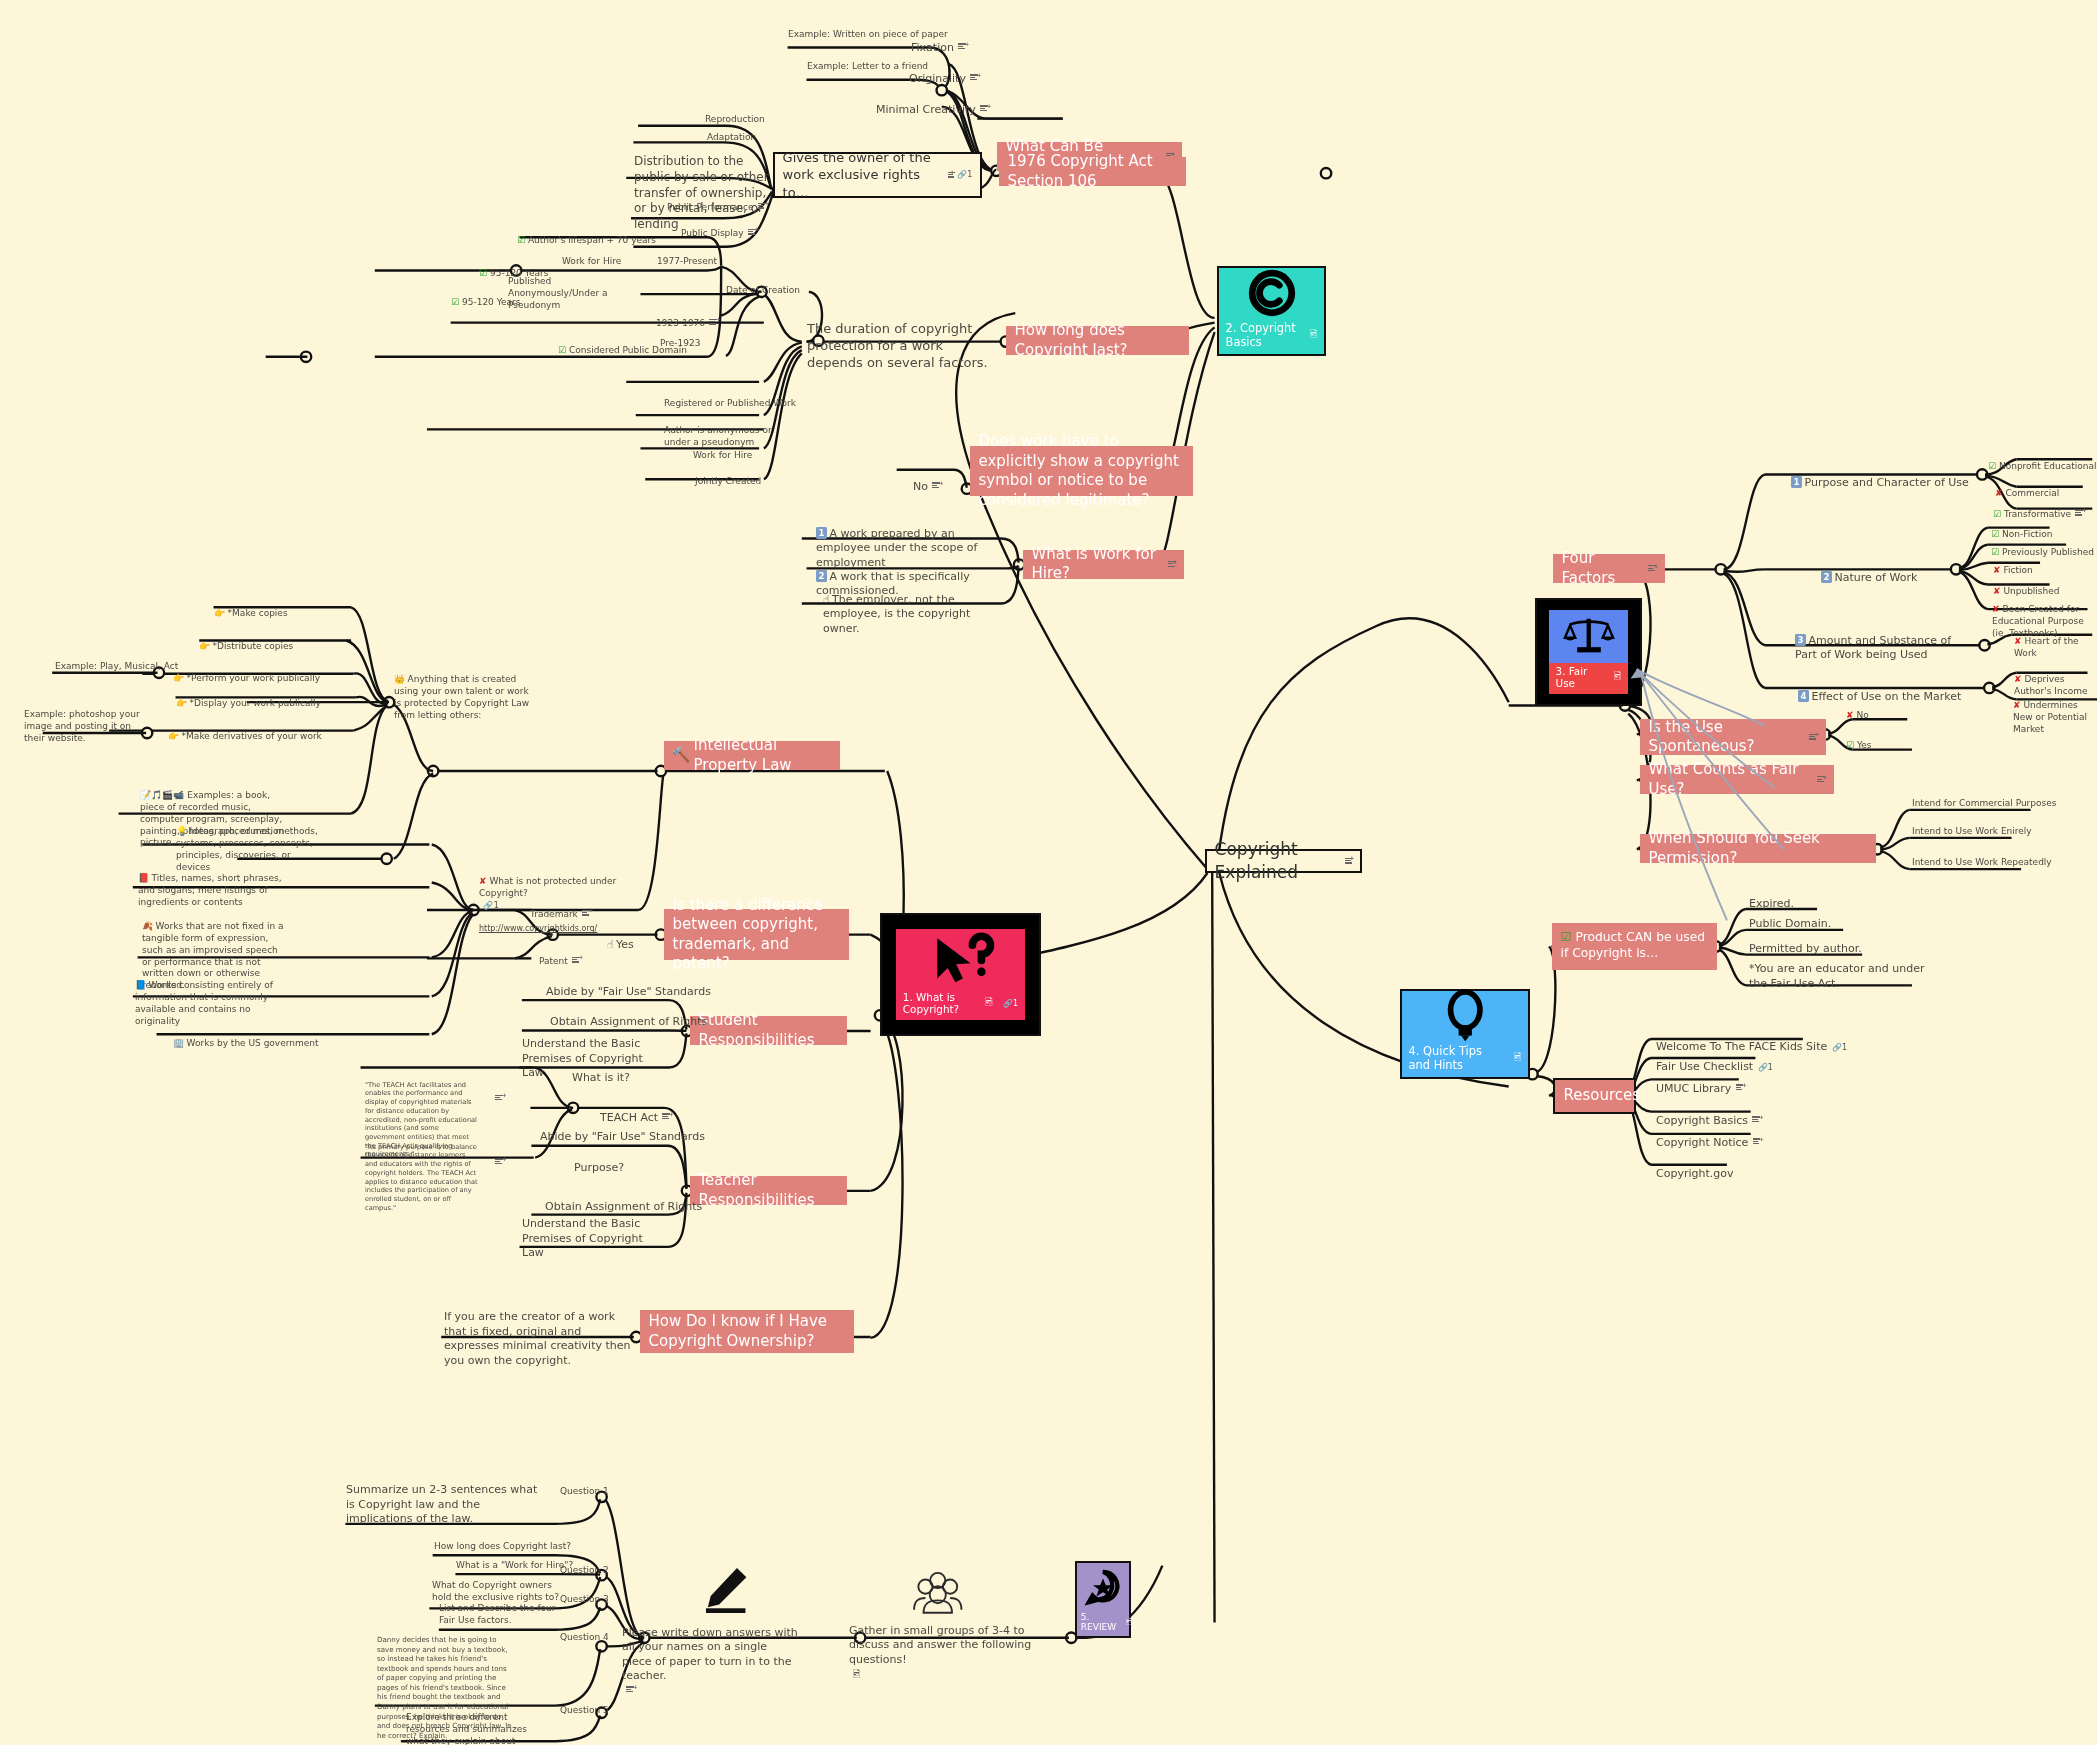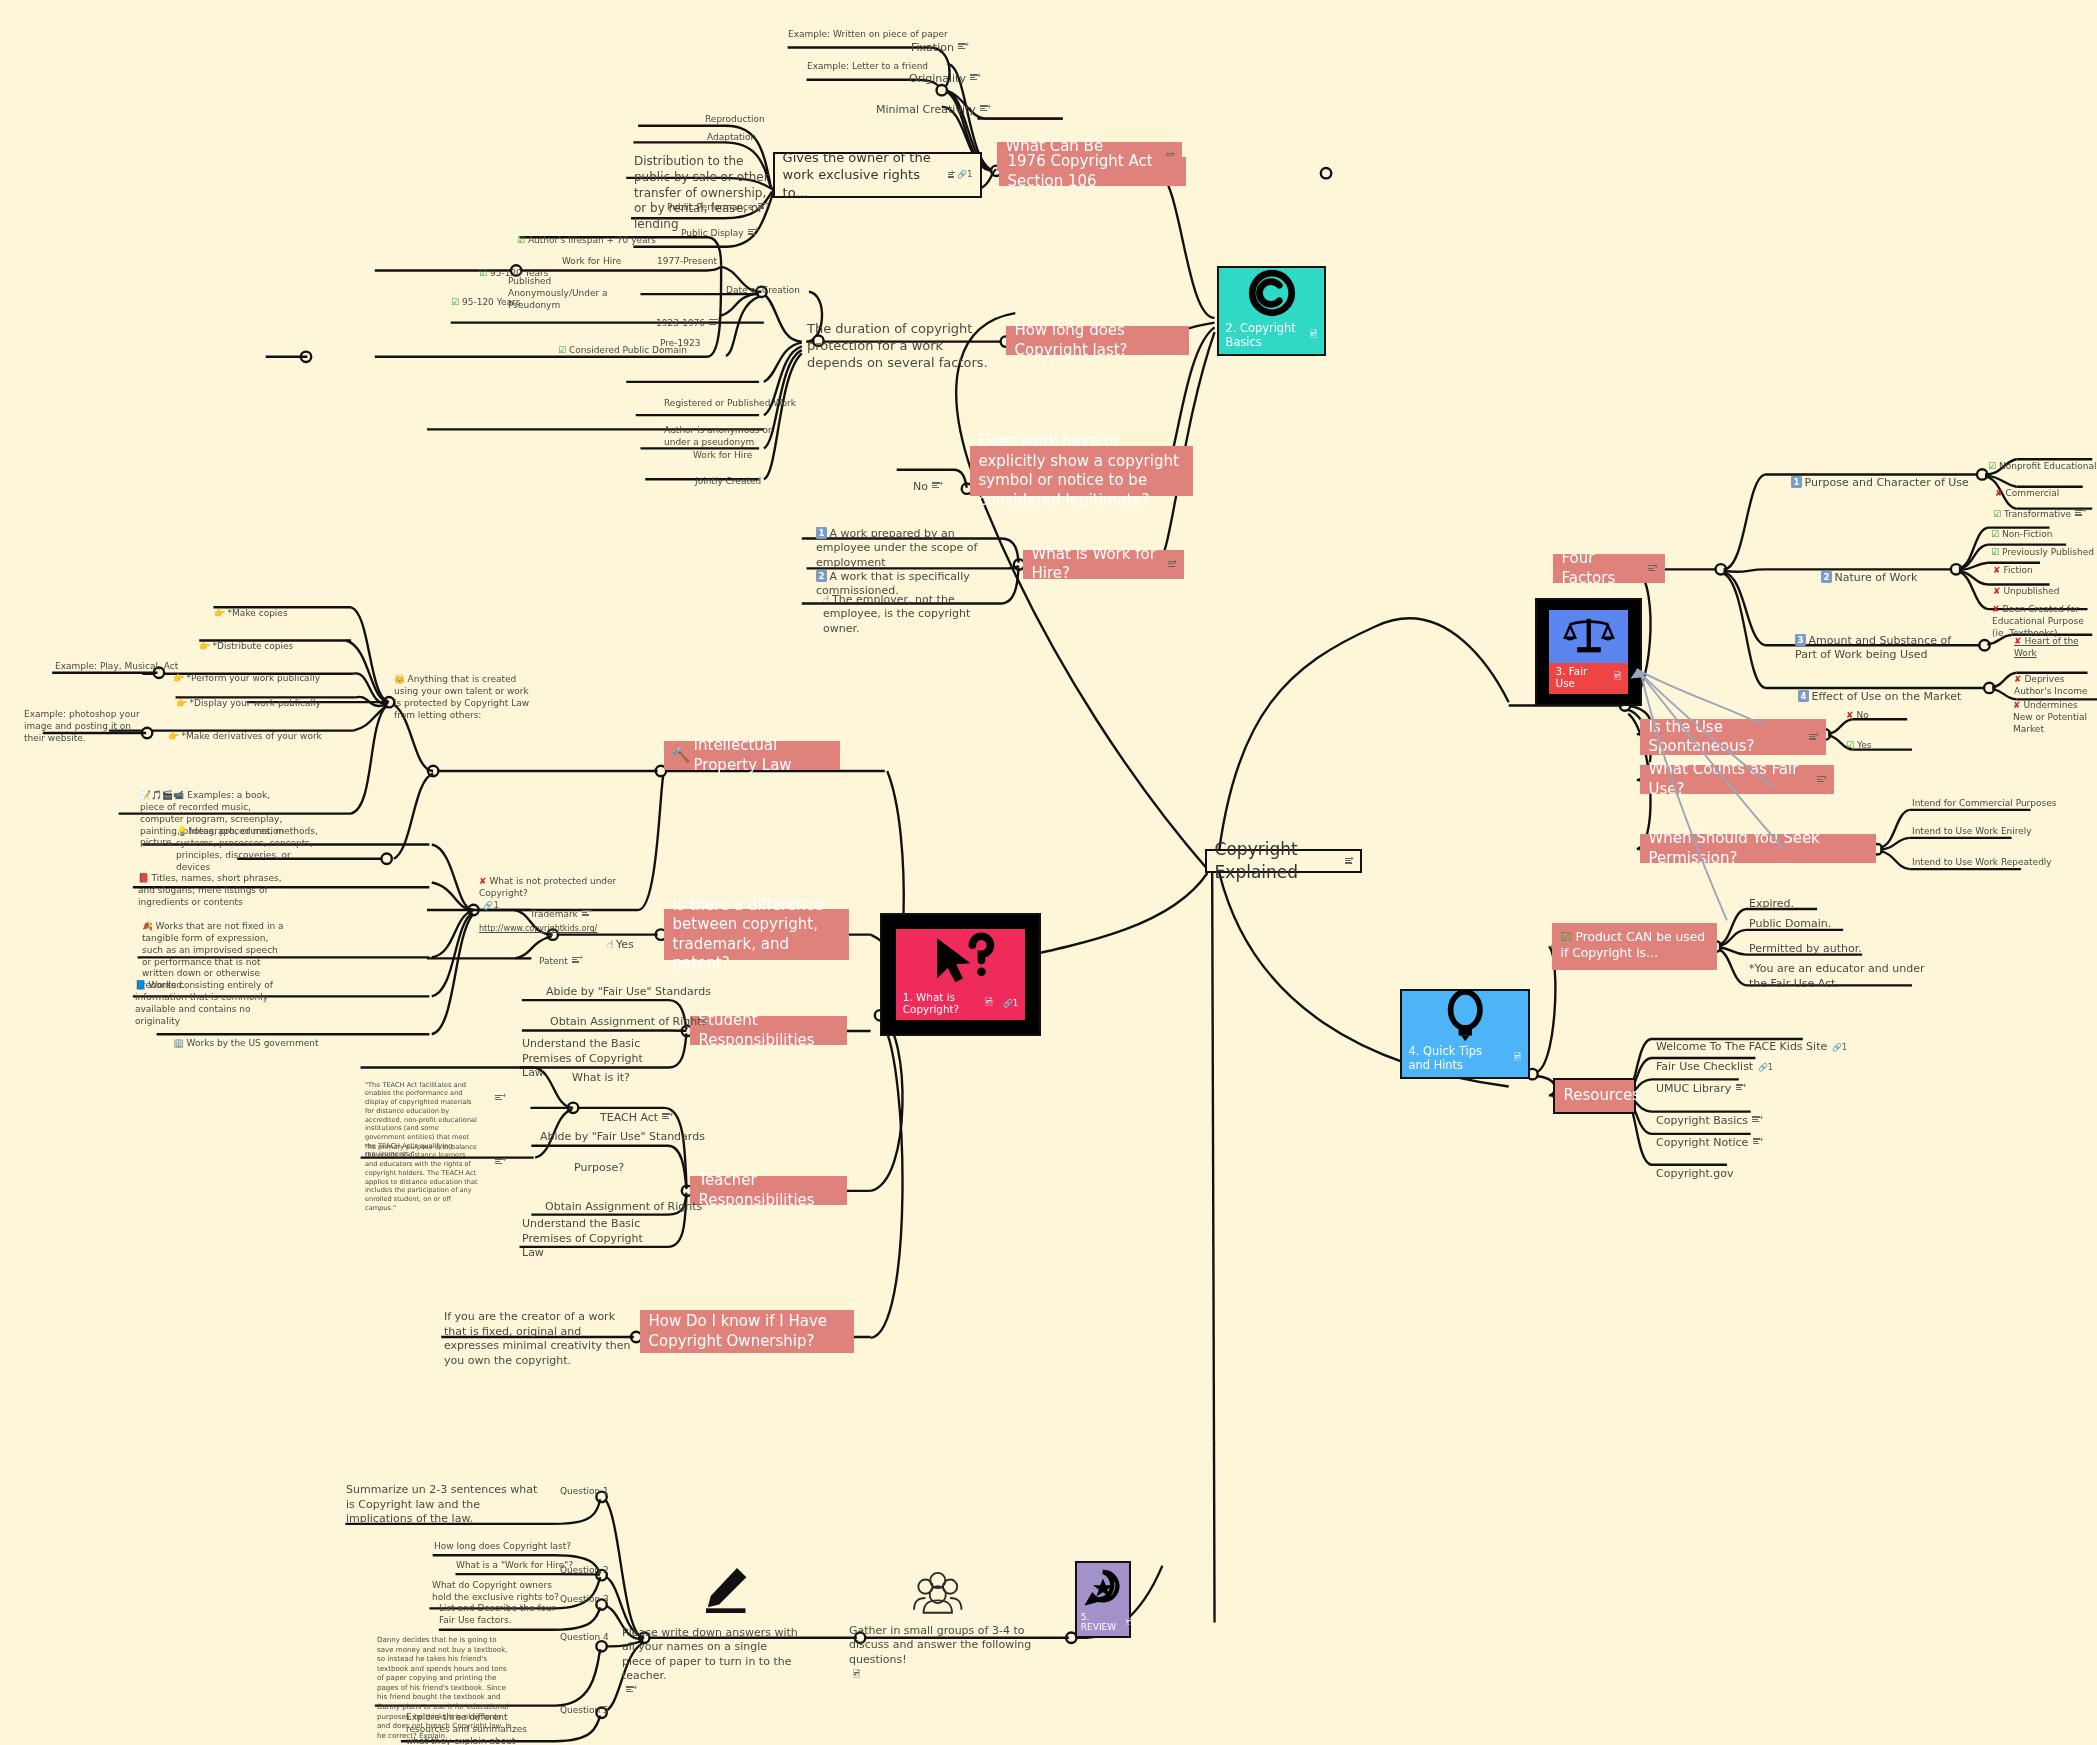--- a/index.html
+++ b/index.html
@@ -709,21 +709,21 @@
 </div>
 <div class="leaf sm" style="left:1993px; top:553px;">
   <span class="xmk">✘</span> <span>Fiction</span>
 </div>
 <div class="leaf sm" style="left:1993px; top:574px;">
   <span class="xmk">✘</span> <span>Unpublished</span>
 </div>
 <div class="leaf sm" style="left:1992px; top:592px; width:107px;">
   <span class="xmk">✘</span> <span>Been Created for Educational Purpose (ie. Textbooks)</span>
 </div>
-<div class="leaf sm" style="left:2014px; top:624px;text-decoration:underline;">
+<div class="leaf sm" style="left:2014px; top:624px;">
   <span class="xmk">✘</span> <span>Heart of the Work</span>
 </div>
 <div class="leaf sm" style="left:2014px; top:662px;">
   <span class="xmk">✘</span> <span>Deprives Author's Income</span>
 </div>
 <div class="leaf sm" style="left:2013px; top:688px;">
   <span class="xmk">✘</span> <span>Undermines New or Potential Market</span>
 </div>
 
 <div class="redbox m" style="left:1640px; top:719px; width:186px; height:36px;">

